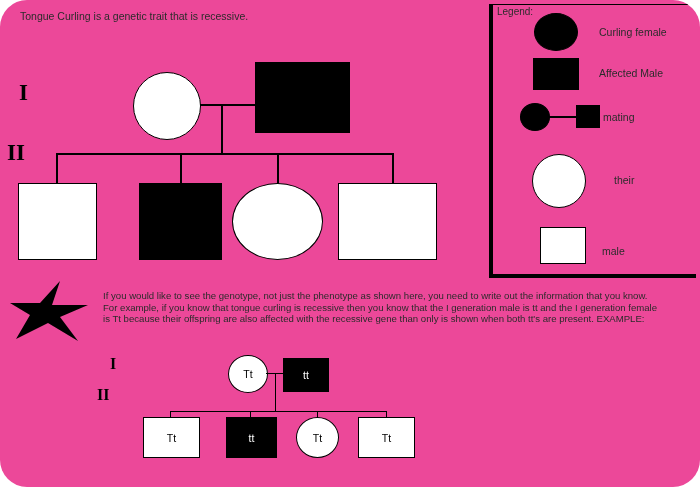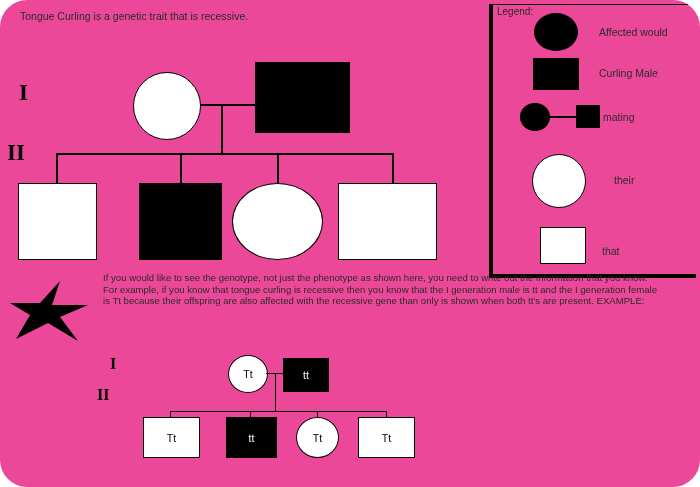--- a/index.html
+++ b/index.html
@@ -98,21 +98,21 @@
     color: #2b2b2b;
     white-space: nowrap;
   }
 
   
   #star-shape { left: 8px; top: 281px; width: 84px; height: 62px; }
 
   
   #body-paragraph {
     left: 103px;
-    top: 272px;
+    top: 290px;
     width: 560px;
     font-size: 9.6px;
     line-height: 11.6px;
     color: #2b2b2b;
   }
 </style>
 </head>
 <body>
 
 <div id="page">
@@ -148,35 +148,35 @@
 
   <div class="abs" id="legend-box">
 
     <div class="abs" id="legend-left-border"></div>
     <div class="abs" id="legend-bottom-border"></div>
     <div class="abs" id="legend-top-border"></div>
 
     <div class="abs" id="legend-title">Legend:</div>
 
     <div class="abs ped-circle filled" style="left:45px; top:9px; width:44px; height:38px;"></div>
-    <div class="abs legend-label" style="left:110px; top:22px;">Affected would</div>
+    <div class="abs legend-label" style="left:110px; top:22px;">Curling female</div>
 
     <div class="abs ped-square filled" style="left:44px; top:54px; width:46px; height:32px;"></div>
-    <div class="abs legend-label" style="left:110px; top:63px;">Curling Male</div>
+    <div class="abs legend-label" style="left:110px; top:63px;">Affected Male</div>
 
     <div class="abs ped-circle filled" style="left:31px; top:99px; width:30px; height:28px;"></div>
     <div class="abs line-h" style="left:60px; top:112px; width:29px;"></div>
     <div class="abs ped-square filled" style="left:87px; top:101px; width:24px; height:23px;"></div>
     <div class="abs legend-label" style="left:114px; top:107px;">mating</div>
 
     <div class="abs ped-circle" style="left:43px; top:150px; width:54px; height:54px;"></div>
     <div class="abs legend-label" style="left:125px; top:170px;">their</div>
 
     <div class="abs ped-square" style="left:51px; top:223px; width:46px; height:37px;"></div>
-    <div class="abs legend-label" style="left:113px; top:241px;">that</div>
+    <div class="abs legend-label" style="left:113px; top:241px;">male</div>
   </div>
 
   <div class="abs" id="star-shape">
     <svg width="84" height="62" viewBox="0 0 84 62" xmlns="http://www.w3.org/2000/svg">
       <polygon points="52,0 44,24 80,24 52,36 70,60 40,42 8,58 22,34 2,22 32,22" fill="#000000"></polygon>
     </svg>
   </div>
 
   <div class="abs" id="body-paragraph">If you would like to see the genotype, not just the phenotype as shown here, you need to write out the information that you know. For example, if you know that tongue curling is recessive then you know that the I generation male is tt and the I generation female is Tt because their offspring are also affected with the recessive gene than only is shown when both tt's are present. EXAMPLE:</div>
 

